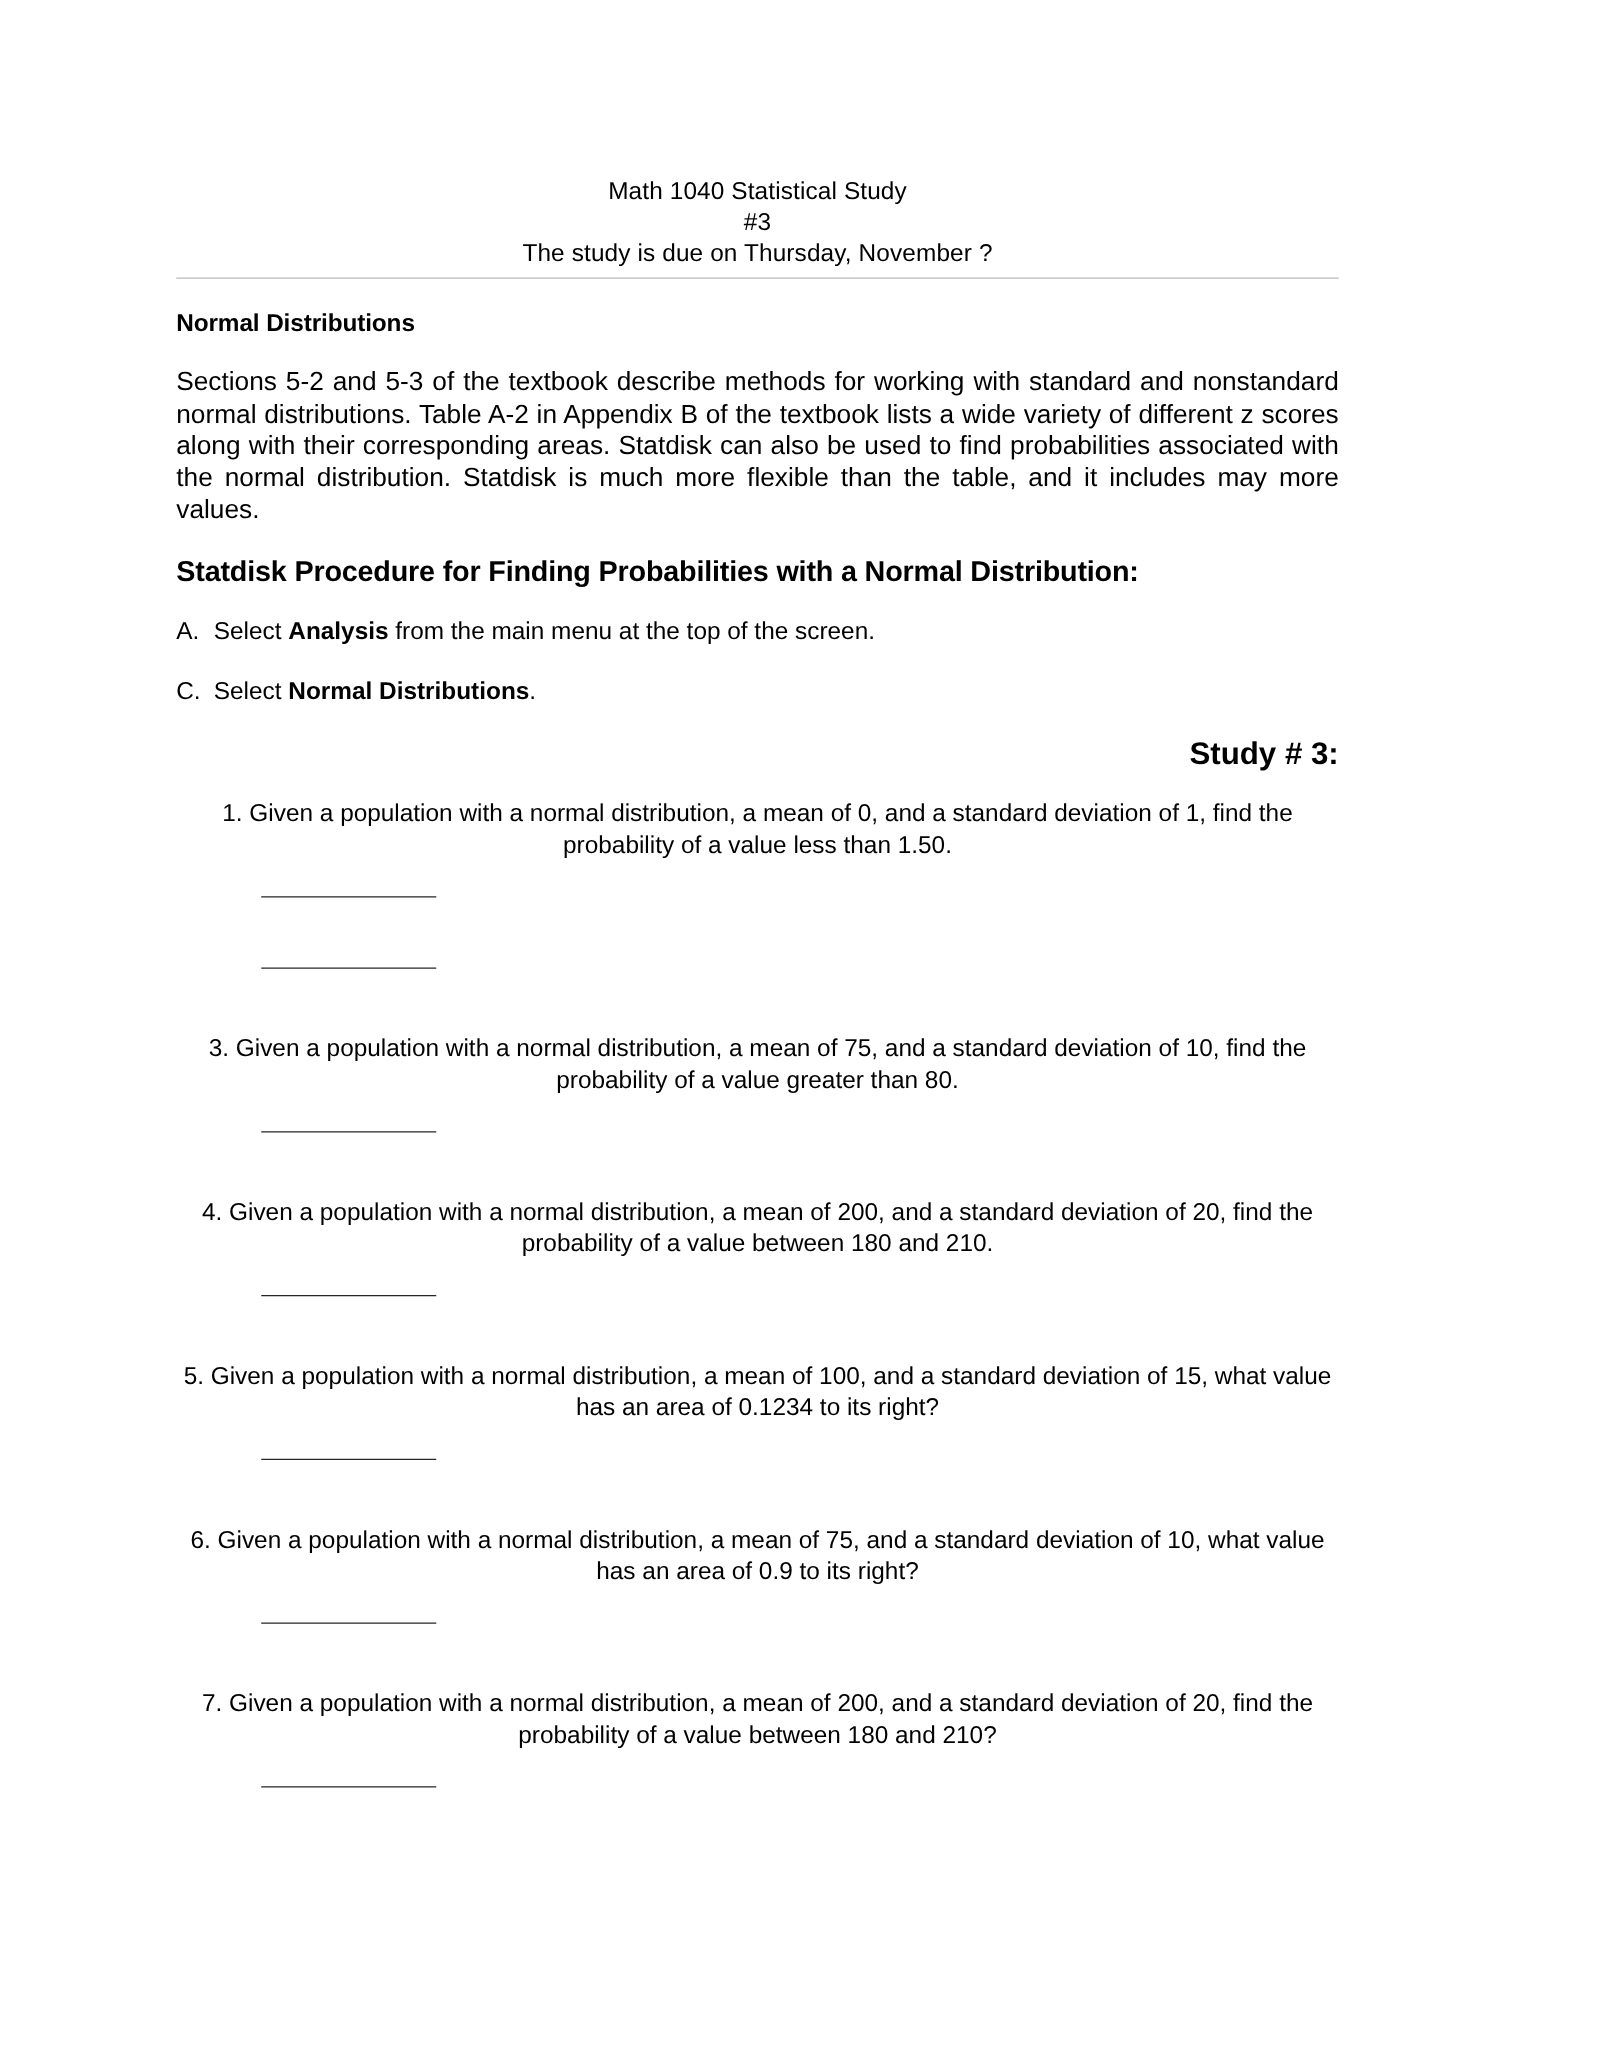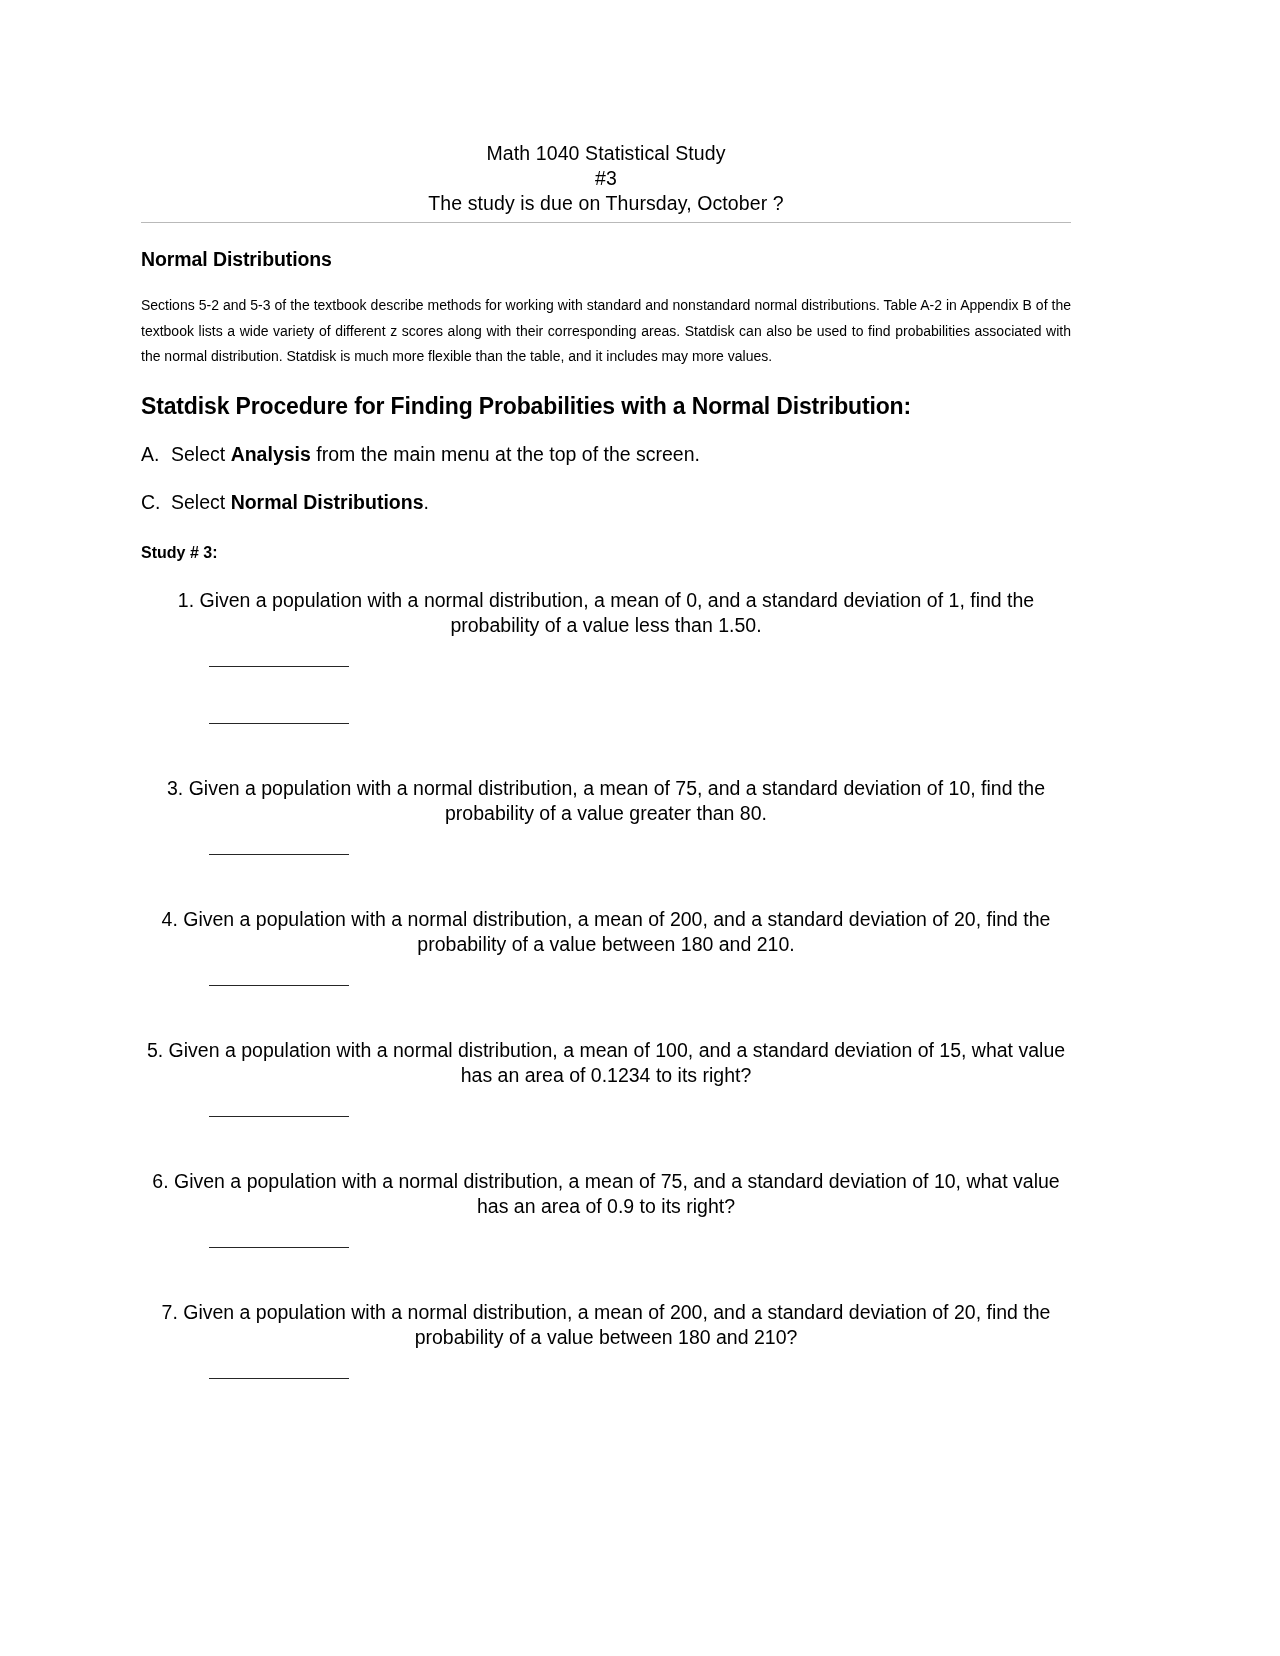--- a/index.html
+++ b/index.html
@@ -49,21 +49,21 @@
 
   
   h2.sec-title {
     font-size: 19.5px;
     font-weight: bold;
     margin: 24px 0 0 0;
     line-height: 25px;
     letter-spacing: -0.1px;
   }
   p.body-par {
-    font-size: 14px;
+    font-size: 21px;
     line-height: 25.5px;
     margin: 21px 0 0 0;
     text-align: justify;
     text-justify: inter-word;
   }
 
   h3.proc-title {
     font-size: 23px;
     font-weight: bold;
     margin: 24px 0 0 0;
@@ -84,24 +84,25 @@
   }
   .proc-letter {
     display: inline-block;
     min-width: 30px;
   }
   .proc-strong {
     font-weight: bold;
   }
 
   h3.study-title {
-    font-size: 16px;
+    font-size: 25px;
     font-weight: bold;
     margin: 25px 0 0 0;
     line-height: 25px;
+    text-align: right;
   }
 
   
   .question-block {
     margin-top: 23px;
   }
   .question-text {
     font-size: 19.5px;
     line-height: 25.5px;
     margin: 0;
@@ -120,21 +121,21 @@
 </style>
 </head>
 <body>
 
 <div class="page">
   <div class="content">
 
     <div class="doc-header">
       <div class="hline">Math 1040 Statistical Study</div>
       <div class="hline">#3</div>
-      <div class="hline">The study is due on Thursday, October ?</div>
+      <div class="hline">The study is due on Thursday, November ?</div>
     </div>
     <hr class="header-rule">
 
     <h2 class="sec-title">Normal Distributions</h2>
 
     <p class="body-par">Sections 5-2 and 5-3 of the textbook describe methods for working with standard and nonstandard normal distributions.  Table A-2 in Appendix B of the textbook lists a wide variety of different z scores along with their corresponding areas.  Statdisk can also be used to find probabilities associated with the normal distribution.  Statdisk is much more flexible than the table, and it includes may more values.</p>
 
     <h3 class="proc-title">Statdisk Procedure for Finding Probabilities with a Normal Distribution:</h3>
 
     <ol class="proc-list">

